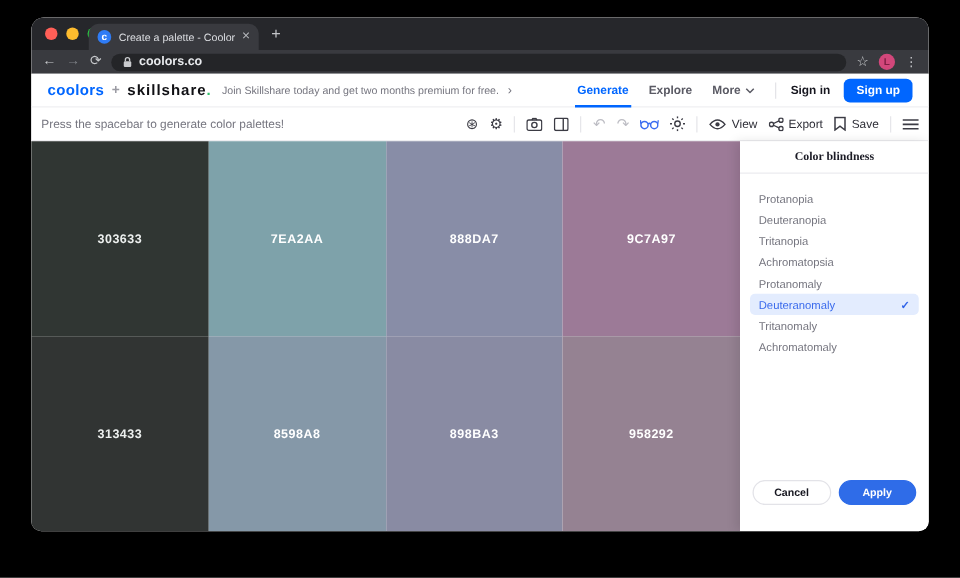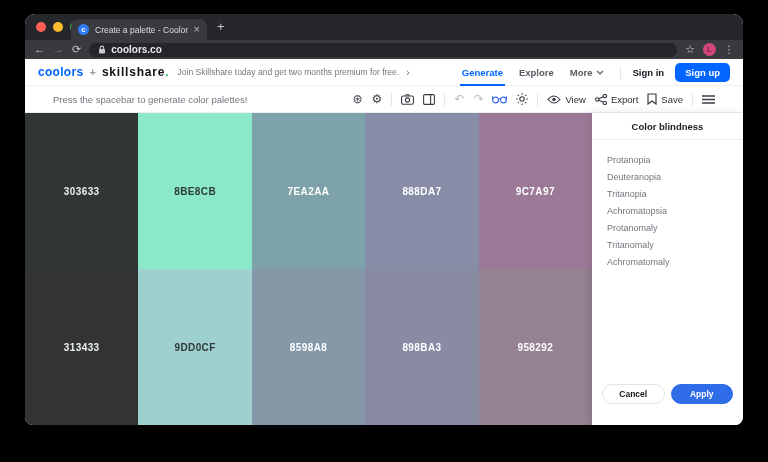--- a/index.html
+++ b/index.html
@@ -48,42 +48,42 @@
               display:flex; align-items:center; gap:3px; }
   .nav-item.active { color:#0066ff; }
   .nav-item.active::after { content:""; position:absolute; left:-2px; right:-2px; bottom:0; height:2px; background:#0066ff; }
   .vdiv { width:1px; height:13px; background:#e4e4e8; margin:0 12px 0 16px; }
   .signin { font-size:9.5px; color:#16161f; font-weight:600; }
   .signup { background:#0066ff; color:#fff; font-size:9.5px; font-weight:600; border:none; border-radius:5px;
             padding:4px 10px; margin-left:11px; }
 
   
   .toolbar { height:27px; background:#fff; border-bottom:1px solid #ededf0; display:flex; align-items:center;
-             padding:0 28px; flex:0 0 auto;justify-content:flex-end; }
+             padding:0 8px; flex:0 0 auto;justify-content:flex-end; }
   .hint { color:#75757f; font-size:9.5px; }
   .tools { display:flex; align-items:center; gap:9px; margin-left:auto; }
   .tool { display:flex; align-items:center; gap:4px; color:#3b3b44; }
   .tool svg { display:block; }
   .tool .glyph { font-size:12px; line-height:1; }
   .tool.disabled { color:#bdbdc4; }
   .tool.active-blue { color:#3a6cf0; }
   .tool-label { font-size:9.5px; color:#2e2e37; font-weight:500; }
   .tdiv { width:1px; height:13px; background:#e6e6ea; }
 
   
   .content { flex:1; display:flex; min-height:0; }
   .palette { flex:1; display:flex; min-width:0; }
   .pcol { flex:1; display:flex; flex-direction:column; min-width:0;text-align:center; }
   .swatch { flex:1; display:flex; align-items:center; justify-content:center; }
   .swatch .hex { font-size:10px; font-weight:bold; letter-spacing:.4px; }
 
   
   .panel { width:151px; background:#fff; box-shadow:-3px 0 8px rgba(0,0,0,.10); display:flex; flex-direction:column; flex:0 0 auto; }
   .panel-title { text-align:center; font-size:9.5px; font-weight:600; color:#1b1b25; padding:8px 0 7px;
-                 border-bottom:1px solid #ececf0; }
+                 border-bottom:1px solid #ececf0;font-family:Liberation Serif, serif; }
   .opt-list { padding:11px 8px 0; }
   .opt { height:17px; display:flex; align-items:center; padding:0 7px; border-radius:4px;
          font-size:9px; color:#75757f; }
   .opt.opt-selected { background:#e3ecfe; color:#3a6aec; font-weight:500; }
   .opt .check { margin-left:auto; color:#2f63e8; font-size:9px; font-weight:bold; }
   .panel-spacer { flex:1; }
   .panel-actions { display:flex; gap:6px; padding:0 10px 21px; }
   .btn { flex:1; height:20px; border-radius:14px; font-size:8.5px; font-weight:bold;
          display:flex; align-items:center; justify-content:center; font-family:"Liberation Sans", sans-serif; }
   .btn-cancel { background:#fff; border:1px solid #e3e3e8; color:#16161f; }
@@ -241,28 +241,20 @@
     <div class="palette">
       <div class="pcol">
         <div class="swatch" style="background: rgb(48, 54, 51);">
             <span class="hex" style="color: rgb(236, 239, 238);">303633</span>
           </div>
         <div class="swatch" style="background: rgb(49, 52, 51);">
             <span class="hex" style="color: rgb(236, 239, 238);">313433</span>
           </div>
       </div>
       <div class="pcol">
-        <div class="swatch" style="background: rgb(139, 232, 203);">
-            <span class="hex" style="color: rgb(46, 59, 54);">8BE8CB</span>
-          </div>
-        <div class="swatch" style="background: rgb(157, 208, 207);">
-            <span class="hex" style="color: rgb(49, 59, 59);">9DD0CF</span>
-          </div>
-      </div>
-      <div class="pcol">
         <div class="swatch" style="background: rgb(126, 162, 170);">
             <span class="hex" style="color: rgb(255, 255, 255);">7EA2AA</span>
           </div>
         <div class="swatch" style="background: rgb(133, 152, 168);">
             <span class="hex" style="color: rgb(255, 255, 255);">8598A8</span>
           </div>
       </div>
       <div class="pcol">
         <div class="swatch" style="background: rgb(136, 141, 167);">
             <span class="hex" style="color: rgb(255, 255, 255);">888DA7</span>
@@ -282,20 +274,24 @@
     </div>
 
     <div class="panel">
       <div class="panel-title">Color blindness</div>
       <div class="opt-list">
         <div class="opt">Protanopia</div>
         <div class="opt">Deuteranopia</div>
         <div class="opt">Tritanopia</div>
         <div class="opt">Achromatopsia</div>
         <div class="opt">Protanomaly</div>
+        <div class="opt opt-selected">
+          <span>Deuteranomaly</span>
+          <span class="check">✓</span>
+        </div>
         <div class="opt">Tritanomaly</div>
         <div class="opt">Achromatomaly</div>
       </div>
       <div class="panel-spacer"></div>
       <div class="panel-actions">
         <button class="btn btn-cancel">Cancel</button>
         <button class="btn btn-apply">Apply</button>
       </div>
     </div>
   </div>

